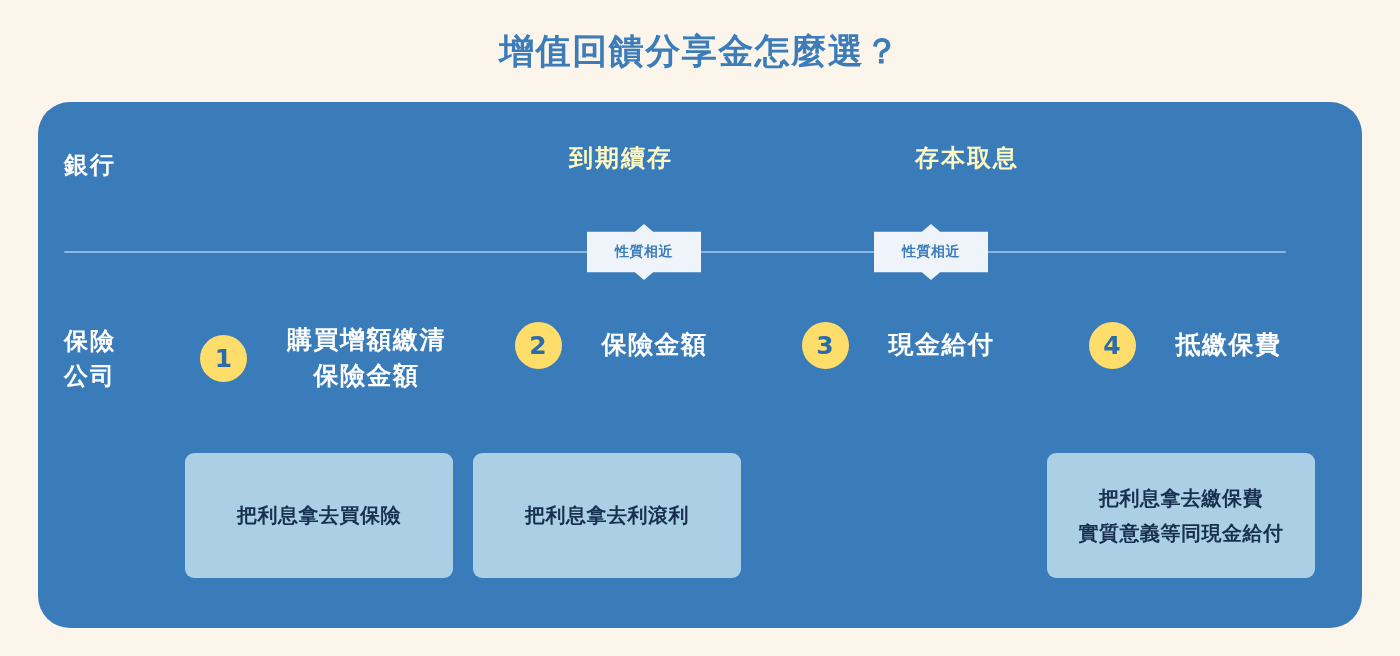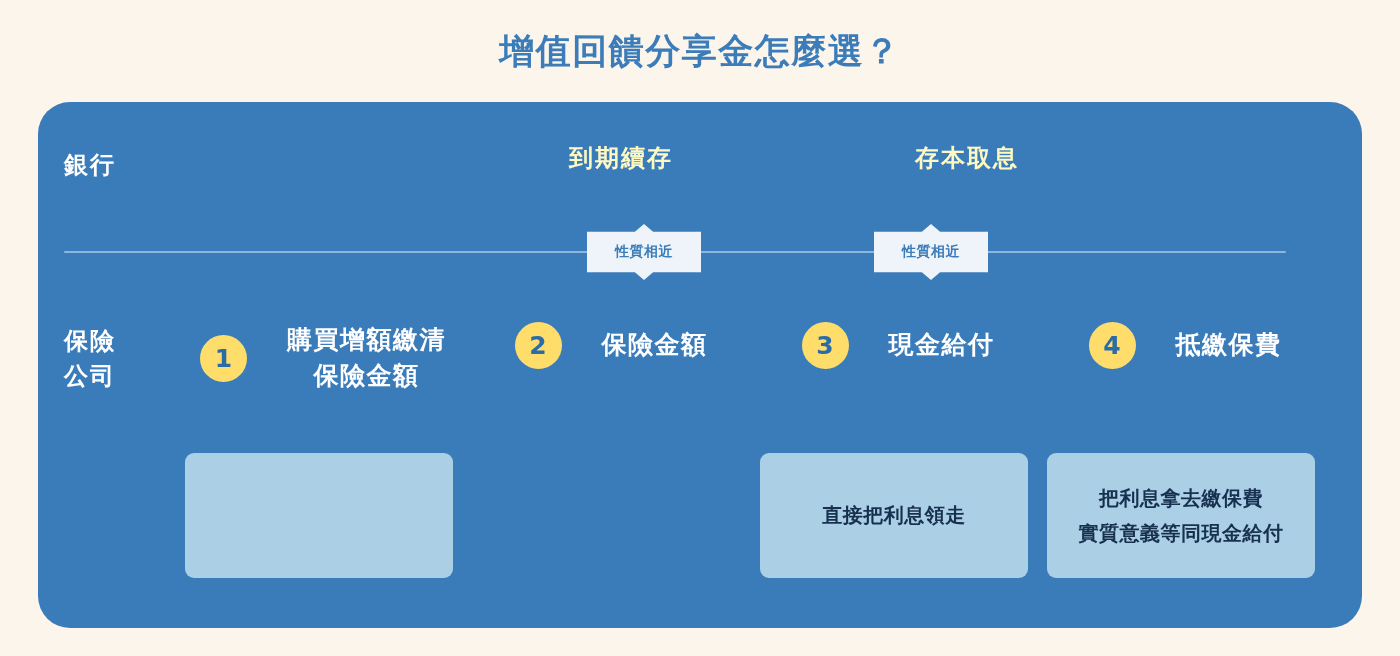--- a/index.html
+++ b/index.html
@@ -223,29 +223,30 @@
 
   <div class="option option-3">
     <div class="num-circle">4</div>
     <div class="option-title">
       <span class="ln">抵繳保費</span>
     </div>
   </div>
 
   <div class="card card-0">
     <div class="card-text">
-    </div>
-  </div>
-
-
-  <div class="card card-2">
+      <span class="ln">把利息拿去買保險</span>
+    </div>
+  </div>
+
+  <div class="card card-1">
     <div class="card-text">
-      <span class="ln">直接把利息領走</span>
-    </div>
-  </div>
+      <span class="ln">把利息拿去利滾利</span>
+    </div>
+  </div>
+
 
   <div class="card card-3">
     <div class="card-text">
       <span class="ln">把利息拿去繳保費</span>
       <span class="ln">實質意義等同現金給付</span>
     </div>
   </div>
 
 </div>
 

